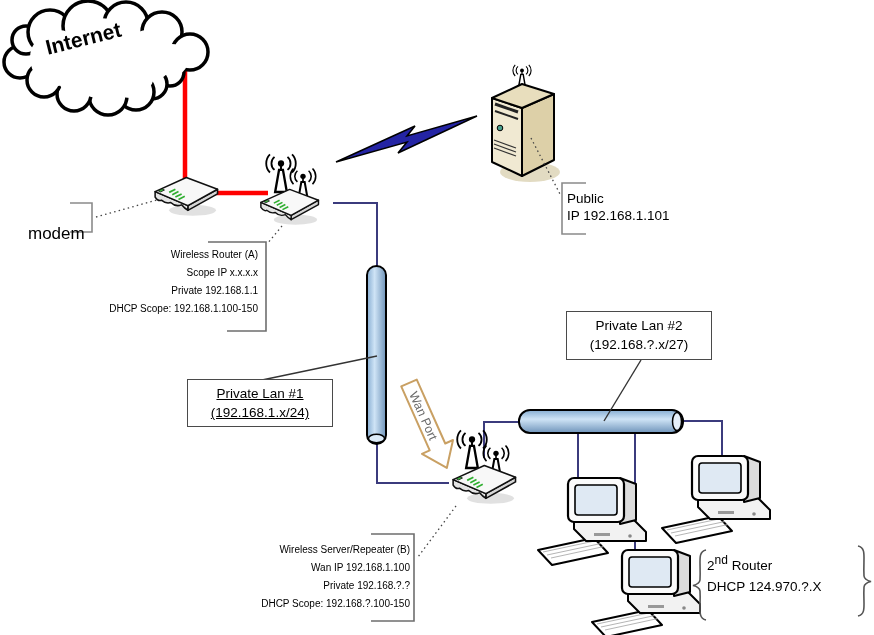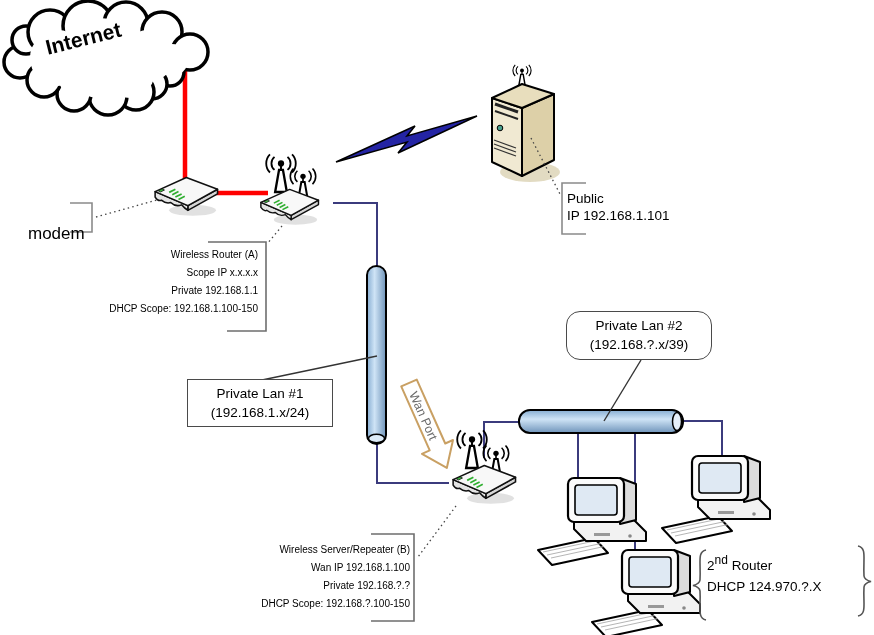--- a/index.html
+++ b/index.html
@@ -195,28 +195,28 @@
   <div>Scope IP x.x.x.x</div>
   <div>Private 192.168.1.1</div>
   <div>DHCP Scope: 192.168.1.100-150</div>
 </div>
 
 <div class="label two-line" style="left:567px;top:190px;">
   <div>Public</div>
   <div>IP 192.168.1.101</div>
 </div>
 
-<div class="ctr-box" style="left:187px;top:379px;width:146px;height:48px;">
+<div class="ctr-box" style="left:187px;top:379px;width:146px;height:48px;text-decoration:underline;">
   <div>Private Lan #1</div>
   <div>(192.168.1.x/24)</div>
 </div>
 
-<div class="ctr-box" style="left:566px;top:311px;width:146px;height:49px;border-radius:14px;">
+<div class="ctr-box" style="left:566px;top:311px;width:146px;height:49px;">
   <div>Private Lan #2</div>
-  <div>(192.168.?.x/39)</div>
+  <div>(192.168.?.x/27)</div>
 </div>
 
 <div class="label rt-block" style="left:176px;top:541px;width:234px;">
   <div>Wireless Server/Repeater (B)</div>
   <div>Wan IP 192.168.1.100</div>
   <div>Private 192.168.?.?</div>
   <div>DHCP Scope: 192.168.?.100-150</div>
 </div>
 
 <div class="label wired" style="left:707px;top:550px;width:150px;">

